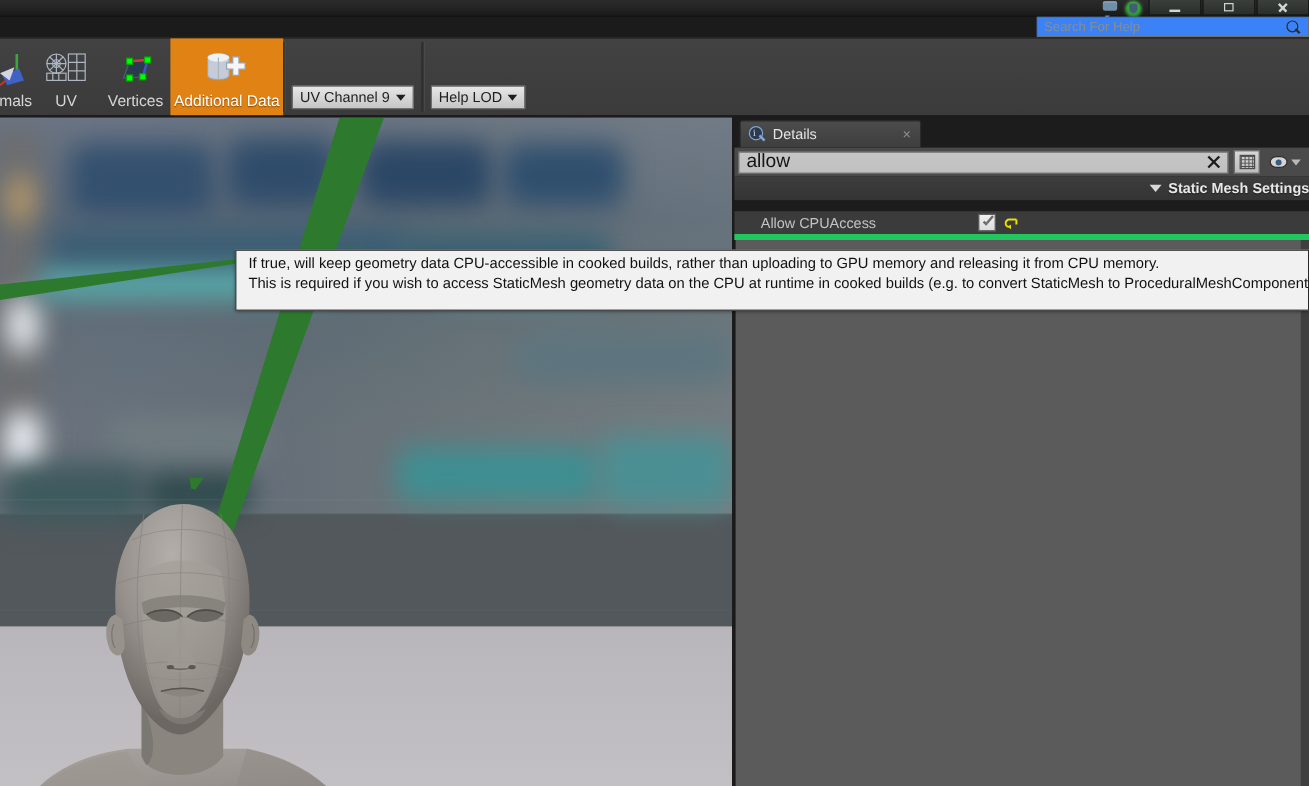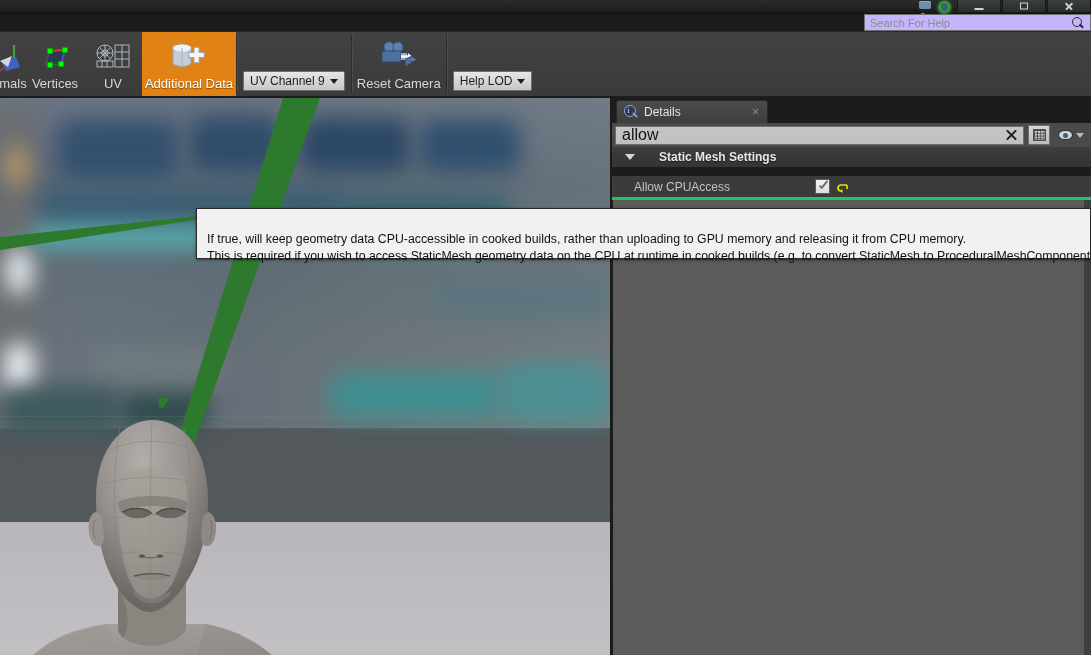--- a/index.html
+++ b/index.html
@@ -50,21 +50,21 @@
   .wc-close i { width: 9px; height: 9px; }
   .wc-close i:before, .wc-close i:after {
     content:""; position:absolute; left:0; top:4px; width:9px; height:1.5px; background:#cfd6d2;
   }
   .wc-close i:before { transform: rotate(45deg); }
   .wc-close i:after { transform: rotate(-45deg); }
 
   
   .helpsearch {
     position: absolute; right: 0px; top: 14px; width: 227px; height: 17px;
-    background: #c4b5fd; border: 1px solid #6e706e;
+    background: #3b82f6; border: 1px solid #6e706e;
     display: flex; align-items: center;
   }
   .helpsearch input {
     flex: 1; border: none; outline: none; background: transparent;
     font-family: "Liberation Sans", sans-serif; font-size: 11px;
     color: #3a3a3a; padding-left: 5px;
   }
   .helpsearch input::placeholder { color: #8b8d8b; }
   .mag {
     width: 16px; height: 16px; position: relative; margin-right: 4px; flex: none;
@@ -198,30 +198,31 @@
     width:15px;height:10px;border-radius:50%/60%;
     background:#d4d4d4; border:1.5px solid #2c2c2c; position:relative;
   }
   .eye:after{content:"";position:absolute;left:4.2px;top:2px;width:5px;height:5px;border-radius:50%;background:#3a5d82;}
   .caret-sm{width:0;height:0;border-left:4px solid transparent;border-right:4px solid transparent;border-top:5px solid #b9b9b9;}
 
   .catrow {
     position:absolute; left:0; top:49px; width:479px; height:21px;
     background: linear-gradient(180deg,#3d3d3d 0%,#343434 100%);
     border-bottom: 1px solid #1c1c1c;
-    display:flex; align-items:center; gap:24px; padding-left:13px;
+    display:flex; align-items:center; gap:6px; padding-left:13px;
     color:#e8e8e8; font-size:12px; font-weight:bold;
     text-shadow: 0 1px 1px rgba(0,0,0,.55);
+    justify-content: flex-end;
   }
   .tri-down { width:0;height:0;border-left:5px solid transparent;border-right:5px solid transparent;border-top:6px solid #d8d8d8; }
 
   .proprow {
     position:absolute; left:0; top:78px; width:479px; height:24px;
     background:#3b3b3b; display:flex; align-items:center;
-    border-bottom: 3px solid #22c55e;
+    border-bottom: 5px solid #22c55e;
     gap: 23px;
   }
   .proprow .pname {
     width:175px; padding-left:22px; color:#c3c3c3; font-size:12px;
   }
   .proprow .pval { flex:1; display:flex; align-items:center; gap:7px; padding-left:5px; }
   .chk {
     width:15px;height:15px; background:linear-gradient(180deg,#f2f2f2 0%,#dcdcdc 100%);
     border:1px solid #5d5d5d; position:relative;
   }
@@ -241,21 +242,21 @@
   }
   .panel-scroll {
     position:absolute; right:0px; top:102px; width:7px; height:455px; background:#3f3f3f;
   }
 
   
   .tooltip {
     position:absolute; left:196px; top:208px; width:895px; height:51px;
     background:#f1f1f1; border:1px solid #2a2a2a;
     box-shadow: 0 1px 3px rgba(0,0,0,.5);
-    padding: 22px 10px; color:#111; font-size: 12.3px; line-height:17px;
+    padding: 2px 10px; color:#111; font-size: 12.3px; line-height:17px;
     z-index: 50;
   }
   .tooltip div { white-space: nowrap; }
 </style>
 </head>
 <body>
 
 <div id="app">
 
   <div class="titlebar">
@@ -291,35 +292,20 @@
       <div class="tbtn" style="width:26px;">
         <div class="glyph">
           <svg width="30" height="32" viewBox="0 0 30 32">
             <line x1="16" y1="4" x2="16" y2="20" stroke="#3fa33f" stroke-width="2.2"></line>
             <polygon points="4,22 18,16 22,26 8,30" fill="#3f62c4"></polygon>
             <polygon points="2,20 14,15 10,26" fill="#d3d6e2"></polygon>
             <line x1="7" y1="26" x2="2" y2="30" stroke="#c0392b" stroke-width="1.6"></line>
           </svg>
         </div>
         <div class="lbl">mals</div>
-      </div>
-
-      <div class="tbtn">
-        <div class="glyph">
-          <svg width="36" height="32" viewBox="0 0 36 32">
-            <polygon points="8,24 13,10 28,9 24,23" fill="#2c3a4f" stroke="#4a5c72" stroke-width="1"></polygon>
-            <line x1="13" y1="10" x2="28" y2="9" stroke="#cf3a3a" stroke-width="2"></line>
-            <line x1="28" y1="9" x2="24" y2="23" stroke="#3a56cf" stroke-width="2"></line>
-            <rect x="10.5" y="21.5" width="5" height="5" fill="#0f0" stroke="#0a0"></rect>
-            <rect x="10.5" y="7.5" width="5" height="5" fill="#0f0" stroke="#0a0"></rect>
-            <rect x="25.5" y="6.5" width="5" height="5" fill="#0f0" stroke="#0a0"></rect>
-            <rect x="21.5" y="20.5" width="5" height="5" fill="#0f0" stroke="#0a0"></rect>
-          </svg>
-        </div>
-        <div class="lbl">Vertices</div>
       </div>
 
       <div class="tbtn">
         <div class="glyph">
           <svg width="38" height="32" viewBox="0 0 38 32">
             <g stroke="#aeb6c2" fill="none" stroke-width="1">
               <circle cx="11" cy="12" r="8"></circle>
               <circle cx="11" cy="12" r="3.2"></circle>
               <line x1="11" y1="4" x2="11" y2="20"></line>
                 <line x1="3" y1="12" x2="19" y2="12"></line>
@@ -331,20 +317,35 @@
               <rect x="21" y="4" width="14" height="22"></rect>
               <line x1="21" y1="11" x2="35" y2="11"></line>
                 <line x1="21" y1="18" x2="35" y2="18"></line>
               <line x1="28" y1="4" x2="28" y2="26"></line>
             </g>
           </svg>
         </div>
         <div class="lbl">UV</div>
       </div>
 
+      <div class="tbtn">
+        <div class="glyph">
+          <svg width="36" height="32" viewBox="0 0 36 32">
+            <polygon points="8,24 13,10 28,9 24,23" fill="#2c3a4f" stroke="#4a5c72" stroke-width="1"></polygon>
+            <line x1="13" y1="10" x2="28" y2="9" stroke="#cf3a3a" stroke-width="2"></line>
+            <line x1="28" y1="9" x2="24" y2="23" stroke="#3a56cf" stroke-width="2"></line>
+            <rect x="10.5" y="21.5" width="5" height="5" fill="#0f0" stroke="#0a0"></rect>
+            <rect x="10.5" y="7.5" width="5" height="5" fill="#0f0" stroke="#0a0"></rect>
+            <rect x="25.5" y="6.5" width="5" height="5" fill="#0f0" stroke="#0a0"></rect>
+            <rect x="21.5" y="20.5" width="5" height="5" fill="#0f0" stroke="#0a0"></rect>
+          </svg>
+        </div>
+        <div class="lbl">Vertices</div>
+      </div>
+
       <div class="tbtn wide active">
         <div class="glyph">
           <svg width="44" height="34" viewBox="0 0 44 34">
             <ellipse cx="15" cy="8" rx="9" ry="3.4" fill="#e9edf2" stroke="#9aa3af"></ellipse>
             <path d="M6 8 v15 a9 3.4 0 0 0 18 0 V8" fill="#c3ccd7" stroke="#9aa3af"></path>
             <ellipse cx="15" cy="8" rx="9" ry="3.4" fill="#eef2f6"></ellipse>
             <path d="M15 8 v18" stroke="#aab3bf" stroke-width="1"></path>
             <path d="M30 11 h6 v-6 h6 v6 h6 v6 h-6 v6 h-6 v-6 h-6 z" transform="translate(-4,3) scale(0.86)" fill="#f4f6f8" stroke="#9aa3af" stroke-width="1.2"></path>
           </svg>
         </div>
@@ -354,35 +355,20 @@
 
     <div class="tsep"></div>
     <div class="tbtnwrap">
       <div class="tcombo">
         <span>UV Channel 9</span>
         <span class="caret"></span>
       </div>
     </div>
 
     <div class="tsep"></div>
-    <div class="tbtn wide">
-      <div class="glyph">
-        <svg width="44" height="34" viewBox="0 0 44 34">
-          <circle cx="12" cy="7" r="5" fill="#5f7fb3" stroke="#3f5782"></circle>
-          <circle cx="21" cy="7" r="5" fill="#5f7fb3" stroke="#3f5782"></circle>
-          <rect x="5" y="11" width="19" height="11" rx="1.5" fill="#4f6f9f" stroke="#334c73"></rect>
-          <rect x="24" y="13" width="6" height="7" fill="#8fa8c9" stroke="#4a6punched"></rect>
-          <path d="M24 16.5 h9" stroke="#ffffff" stroke-width="2.4"></path>
-          <path d="M31 13 l4 3.5 -4 3.5 z" fill="#ffffff"></path>
-          <path d="M32 20 l6 -3 6 3 -6 3 z" fill="#6d89b4" stroke="#3f5782" transform="translate(-1,1) scale(0.92)"></path>
-          <path d="M31 21 l6 -3 v7 l-6 3 z" fill="#4f6f9f" stroke="#3f5782" transform="translate(0,0) scale(0.92)"></path>
-        </svg>
-      </div>
-      <div class="lbl">Reset Camera</div>
-    </div>
 
     <div class="tsep"></div>
     <div class="tbtnwrap">
       <div class="tcombo">
         <span>Help LOD</span>
         <span class="caret"></span>
       </div>
     </div>
   </div>
 

